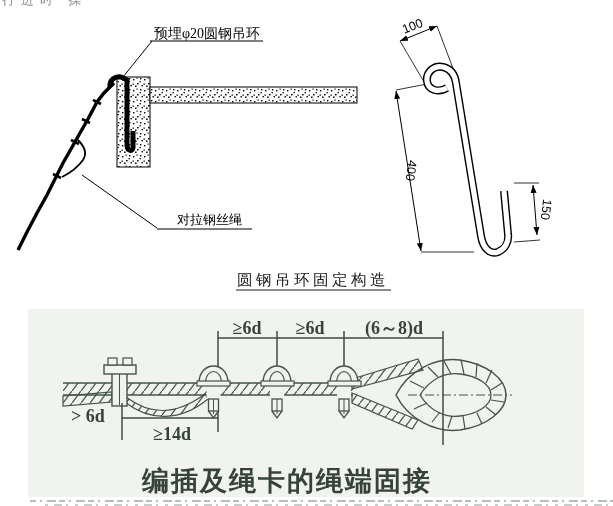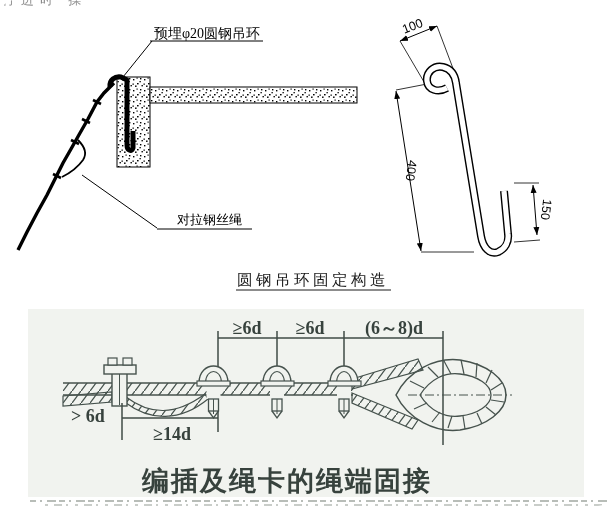--- a/index.html
+++ b/index.html
@@ -1,17 +1,17 @@
 <!DOCTYPE html>
 <html><head>
 <meta charset="utf-8">
 <style>
   html,body{margin:0;padding:0;background:#fff;}
   #page{position:relative;width:613px;height:506px;background:#ffffff;overflow:hidden;
-        font-family:"Liberation Serif", serif;border-radius:15px;}
+        font-family:"Liberation Serif", serif;}
   .abs{position:absolute;}
   #clip-frag{left:2px;top:0;width:160px;height:7px;overflow:hidden;color:#8a8a8a;
              font-size:13px;letter-spacing:6px;}
   #clip-frag span{position:relative;top:-9px;display:block;}
   svg{position:absolute;left:0;}
   text{font-family:"Liberation Serif", serif;}
   .cad-num{font-family:"Liberation Sans", sans-serif;}
 </style>
 </head>
 <body>

